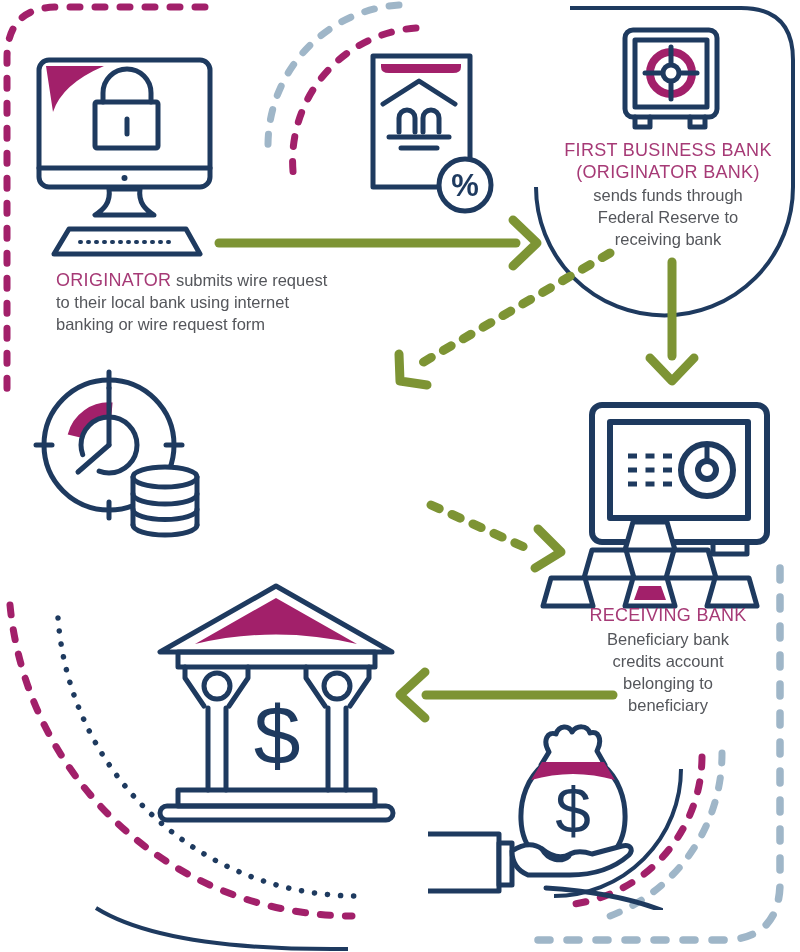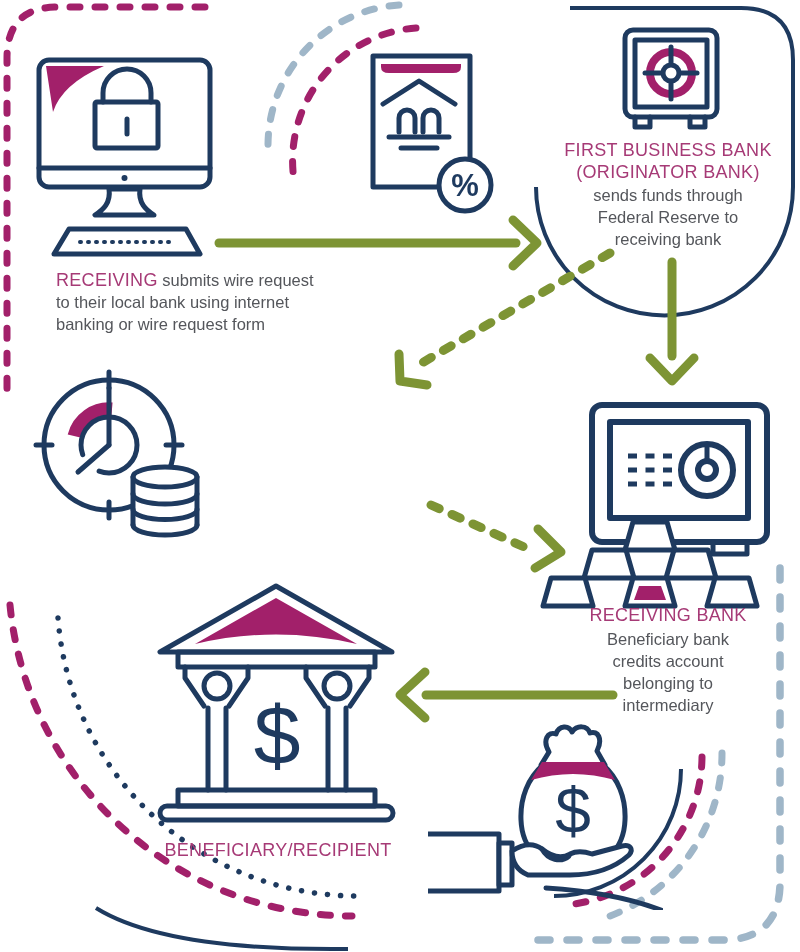--- a/index.html
+++ b/index.html
@@ -170,39 +170,36 @@
     <path class="mfill" d="M 114 42 L 176 42 L 187 60 Q 145 48 103 60 Z"></path>
     <text x="145" y="113" font-size="64" text-anchor="middle">$</text>
     <path class="n5" d="M 0 114 H 71 V 171 H 0"></path>
     <rect class="n5w" x="71" y="123" width="13" height="42"></rect>
     <path class="n5w" d="M 84 131 C 96 123 106 123 114 129 C 124 137 134 139 142 134 C 150 130 158 132 164 134 L 194 126 C 202 124 206 129 201 135 C 184 150 165 155 142 155 L 100 155 C 88 150 84 141 84 131 Z"></path>
     <path class="n5" d="M 114 129 C 120 140 133 143 141 136" fill="none"></path>
     <path class="n5" d="M 118 168 Q 185 172 233 190" fill="none"></path>
   </svg>
 
   <div class="caption" style="left:56px;top:269px;width:310px">
-    <span class="mtitle">RECEIVING</span><span class="pre"> submits wire request
+    <span class="mtitle">ORIGINATOR</span><span class="pre"> submits wire request
 to their local bank using internet
 banking or wire request form</span>
   </div>
 
   <div class="caption center" style="left:533px;top:139px;width:270px">
     <div class="mtitle">FIRST BUSINESS BANK</div>
     <div class="mtitle">(ORIGINATOR BANK)</div>
     <div class="pre" style="margin:1px auto 0;width:190px">sends funds through
 Federal Reserve to
 receiving bank</div>
   </div>
 
 
   <div class="caption center" style="left:568px;top:604px;width:200px">
     <div class="mtitle">RECEIVING BANK</div>
     <div class="pre" style="margin-top:2px">Beneficiary bank
 credits account
 belonging to
-intermediary</div>
+beneficiary</div>
   </div>
 
-  <div class="caption center" style="left:143px;top:839px;width:270px">
-    <span class="mtitle">BENEFICIARY/RECIPIENT</span>
-  </div>
 
 </div>
 
 </body></html>

